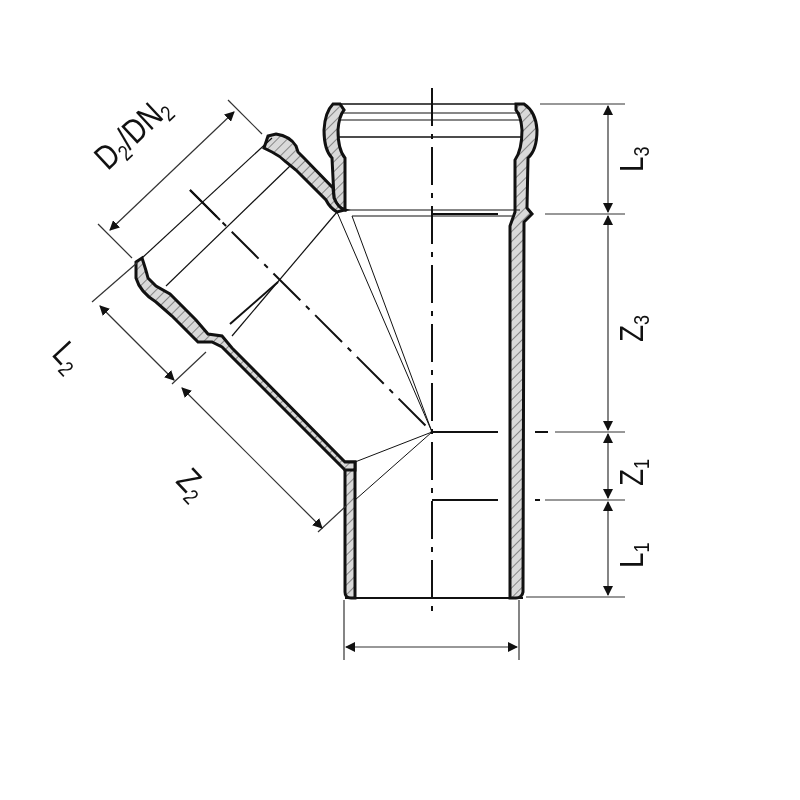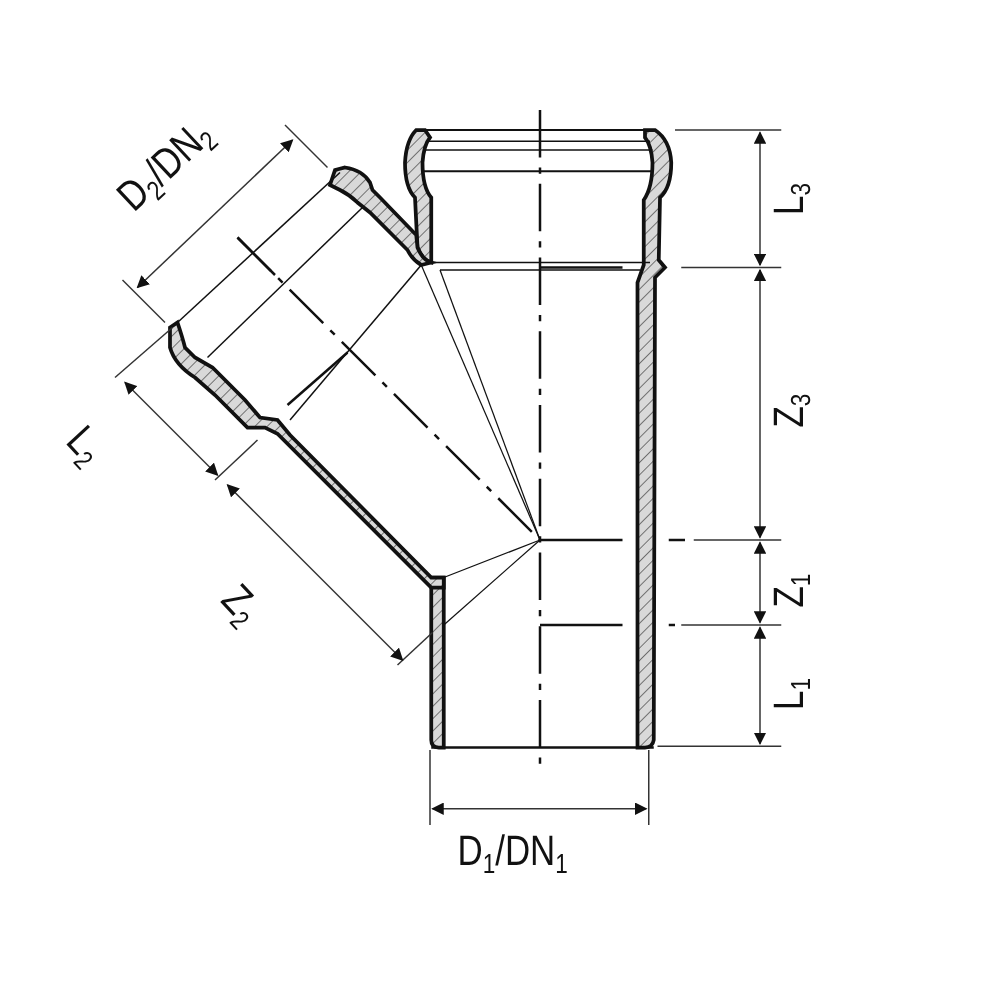--- a/index.html
+++ b/index.html
@@ -138,16 +138,13 @@
   </div>
 
   <div class="lbl" style="left:614px; top:486px; transform: rotate(-90deg); transform-origin: left top;">
     <span class="main"><span>Z</span><sub>1</sub></span>
   </div>
 
   <div class="lbl" style="left:614px; top:568px; transform: rotate(-90deg); transform-origin: left top;">
     <span class="main"><span>L</span><sub>1</sub></span>
   </div>
 
-  <div class="lbl" style="left:366px; top:664px;">
-    <span class="main"><span>D</span><sub>1</sub><span>/DN</span><sub>1</sub></span>
-  </div>
 </div>
 
 </body></html>

